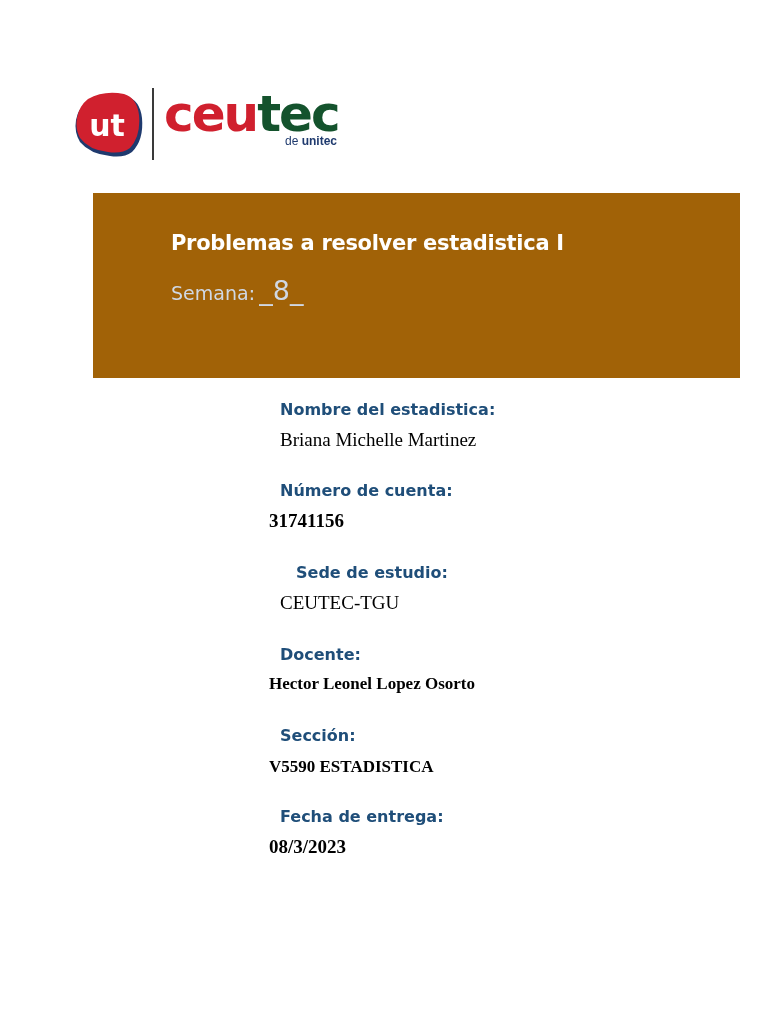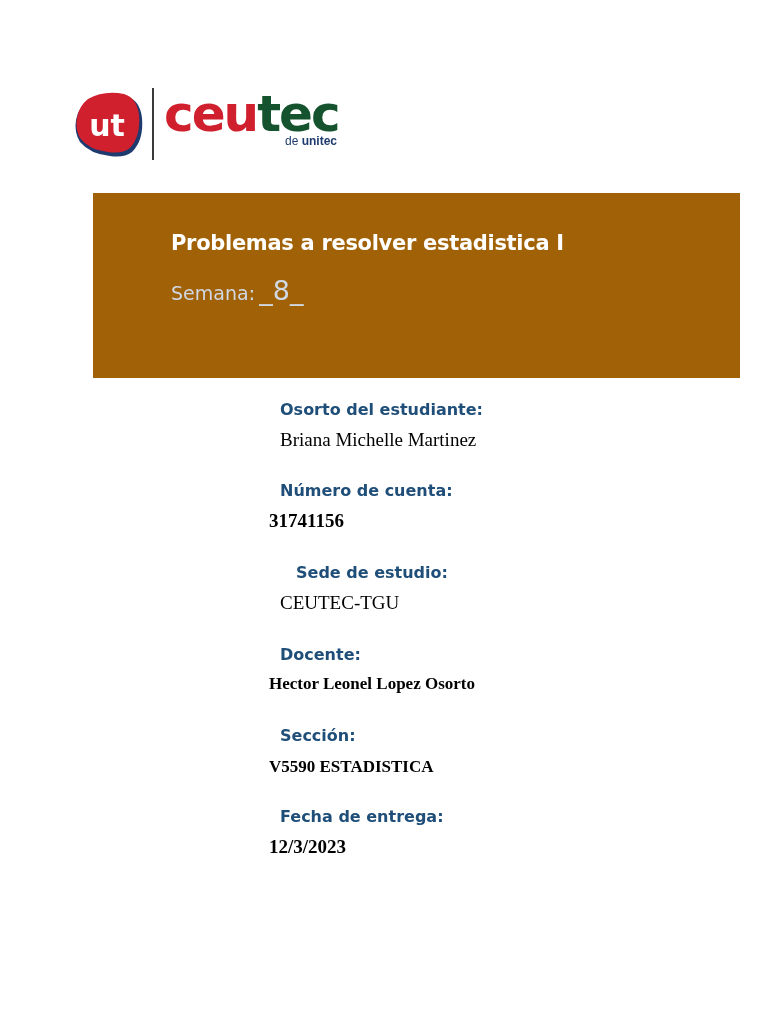--- a/index.html
+++ b/index.html
@@ -118,29 +118,29 @@
   <div class="logo-divider"></div>
   <div class="logo-word"><span class="red">ceu</span><span class="navy">tec</span></div>
   <div class="logo-sub"><span>de </span><b>unitec</b></div>
 </div>
 
 <div class="banner">
   <div class="banner-title">Problemas a resolver estadistica I</div>
   <div class="banner-week"><span class="wk-label">Semana</span><span>:</span><span class="wk-value">_8_</span></div>
 </div>
 
-<div class="field-label" style="top:400px;">Osorto del estudiante:</div>
+<div class="field-label" style="top:400px;">Nombre del estadistica:</div>
 <div class="field-value" style="left:280px; top:429px;">Briana Michelle Martinez</div>
 
 <div class="field-label" style="top:481px;">Número de cuenta:</div>
 <div class="field-value bold" style="left:269px; top:510px;">31741156</div>
 
 <div class="field-label" style="top:563px;margin-left:16px;">Sede de estudio:</div>
 <div class="field-value" style="left:280px; top:592px;">CEUTEC-TGU</div>
 
 <div class="field-label" style="top:645px;">Docente:</div>
 <div class="field-value bold" style="left:269px; top:674px; font-size:17px;">Hector Leonel Lopez Osorto</div>
 
 <div class="field-label" style="top:726px;">Sección:</div>
 <div class="field-value bold" style="left:269px; top:757px; font-size:17px;">V5590 ESTADISTICA</div>
 
 <div class="field-label" style="top:807px;">Fecha de entrega:</div>
-<div class="field-value bold" style="left:269px; top:836px;">12/3/2023</div>
+<div class="field-value bold" style="left:269px; top:836px;">08/3/2023</div>
 
 </body></html>

